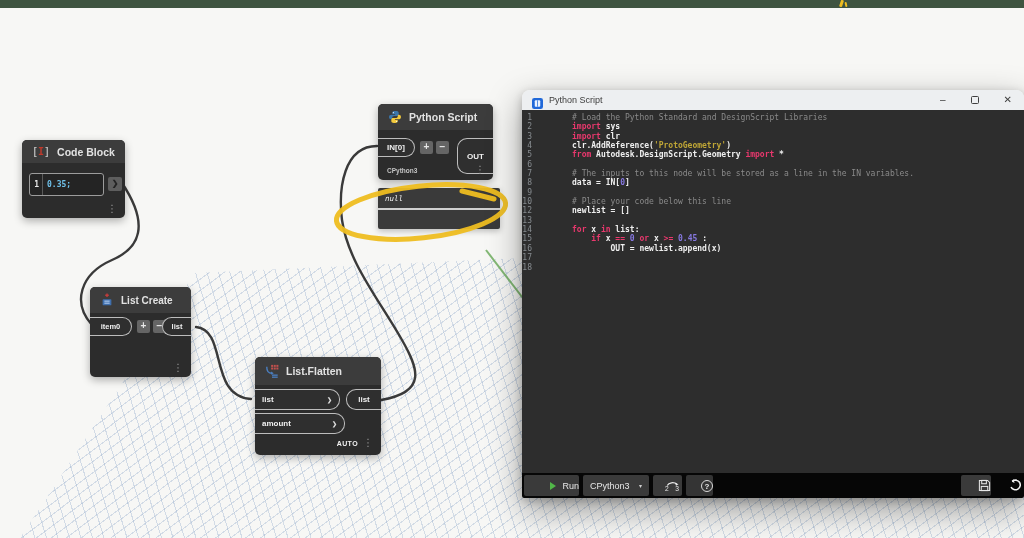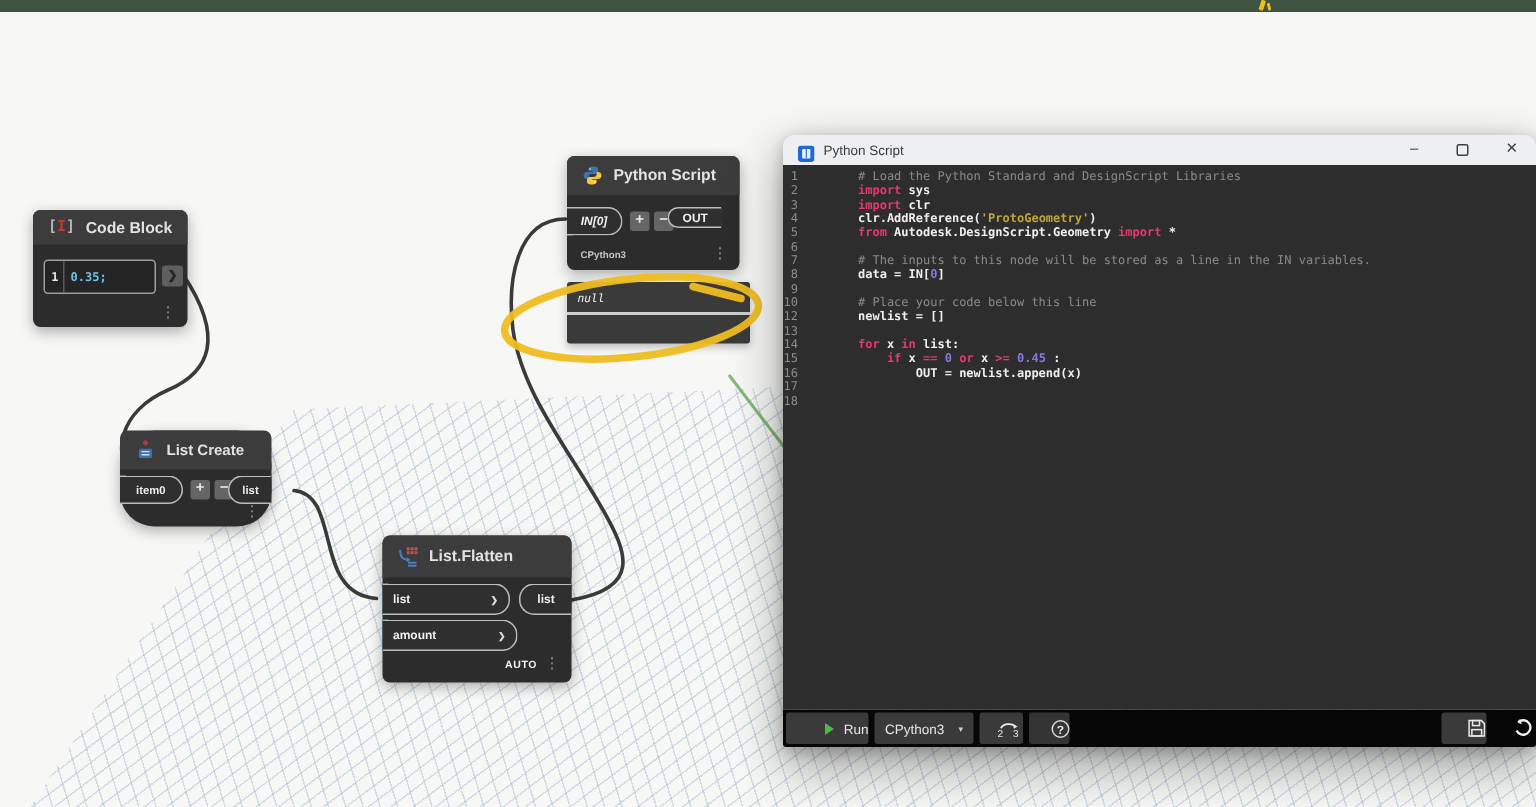--- a/index.html
+++ b/index.html
@@ -55,36 +55,36 @@
     border:1px solid #9c9c9c;border-radius:3px;display:flex;align-items:center;
     font-family:"DejaVu Sans Mono",monospace;font-size:8px;font-weight:700;}
   .cb-lineno{width:13px;text-align:right;padding-right:3px;color:#e8e8e8;border-right:1px solid #5a5a5a;height:100%;line-height:21px;}
   .cb-val{padding-left:4px;color:#6fc1ea;}
   .cb-out{position:absolute;left:86px;top:37px;width:14px;height:14px;background:#5e5e5e;
     border-radius:2px;color:#242424;font-size:8px;font-weight:700;text-align:center;line-height:14px;}
 
   
   .node-python{left:378px;top:104px;width:115px;height:76px;}
   .node-python .node-header{height:26px;}
-  .py-in{left:0;top:34px;width:37px;height:19px;font-style:italic;}
+  .py-in{left:0;top:34px;width:37px;height:19px;}
   .py-accent{left:0;top:34px;height:19px;}
   .py-plus{left:42px;top:37px;} .py-minus{left:58px;top:37px;}
-  .py-out{right:12px;top:34px;width:36px;height:14px;}
+  .py-out{right:0;top:34px;width:36px;height:36px;}
   .engine-tag{position:absolute;left:9px;bottom:6px;font-size:6.5px;font-weight:700;color:#c4c4c4;}
 
   
   .preview{position:absolute;left:378px;top:188px;width:122px;height:41px;background:#3a3a3a;
     border-radius:2px;z-index:2;box-shadow:0 2px 6px rgba(0,0,0,.25);}
   .preview-row1{height:20px;display:flex;align-items:center;padding-left:7px;
     font-family:"DejaVu Sans Mono",monospace;font-size:7.5px;color:#f2f2f2;font-style:italic;}
   .preview-div{height:1.5px;background:#cfcfcf;}
   .preview-row2{height:19px;}
 
   
-  .node-listcreate{left:80px;top:287px;width:101px;height:64px;border-radius:23px;}
+  .node-listcreate{left:90px;top:287px;width:101px;height:90px;}
   .node-listcreate .node-header{height:26px;font-size:10px;}
   .lc-in{left:0;top:30px;width:42px;height:19px;font-size:7.5px;}
   .lc-accent{left:0;top:30px;height:19px;}
   .lc-plus{left:47px;top:33px;} .lc-minus{left:63px;top:33px;}
   .lc-out{right:0;top:30px;width:29px;height:19px;font-size:7.5px;}
 
   
   .node-listflatten{left:255px;top:357px;width:126px;height:98px;}
   .node-listflatten .node-header{height:28px;}
   .lf-in1{left:0;top:32px;width:85px;height:21px;}

